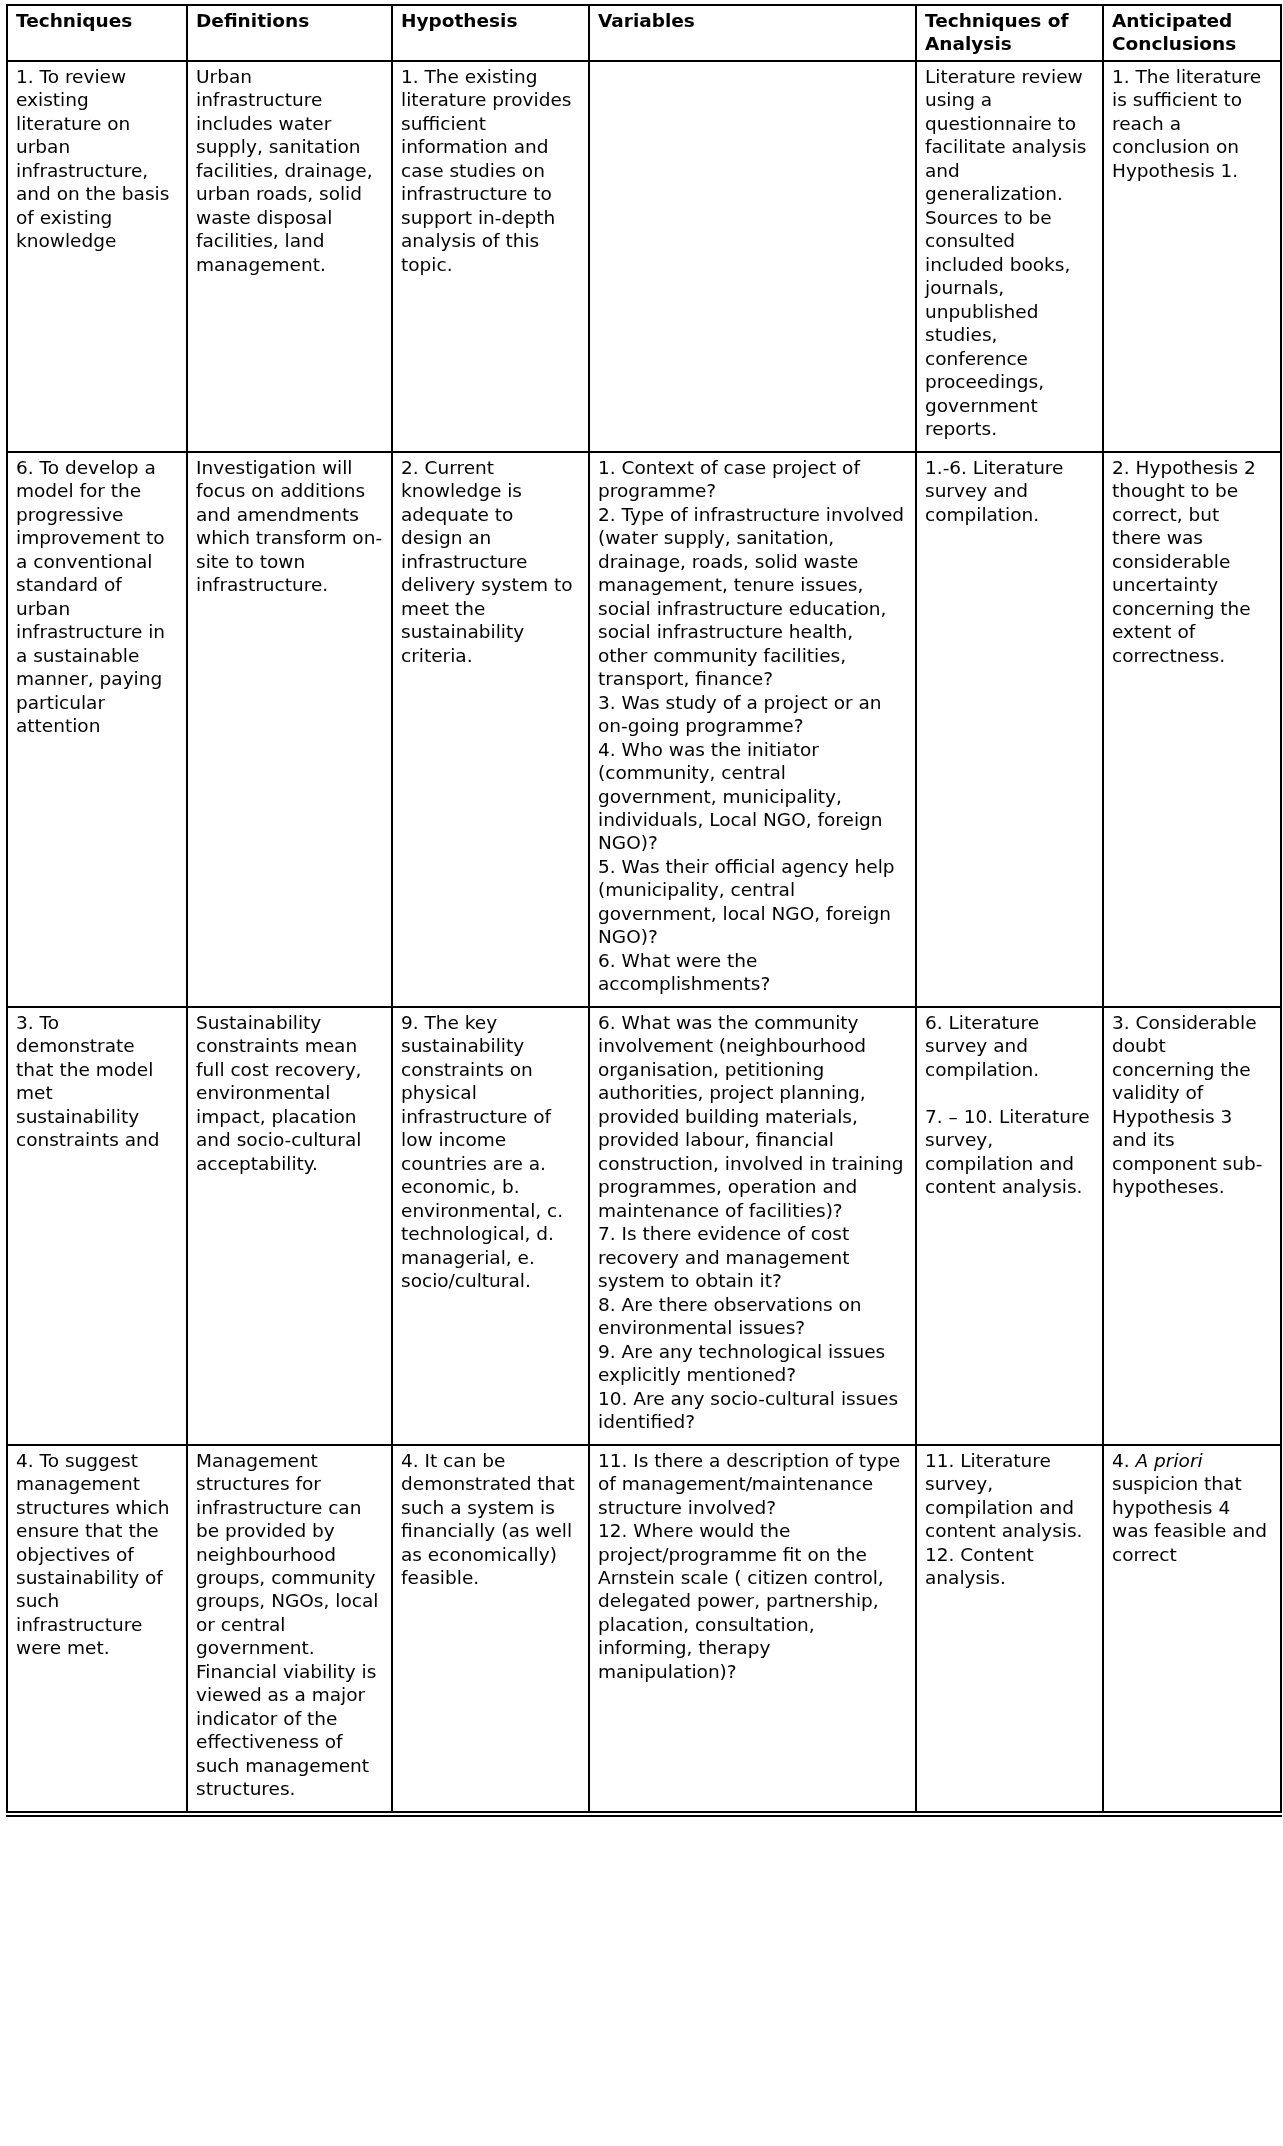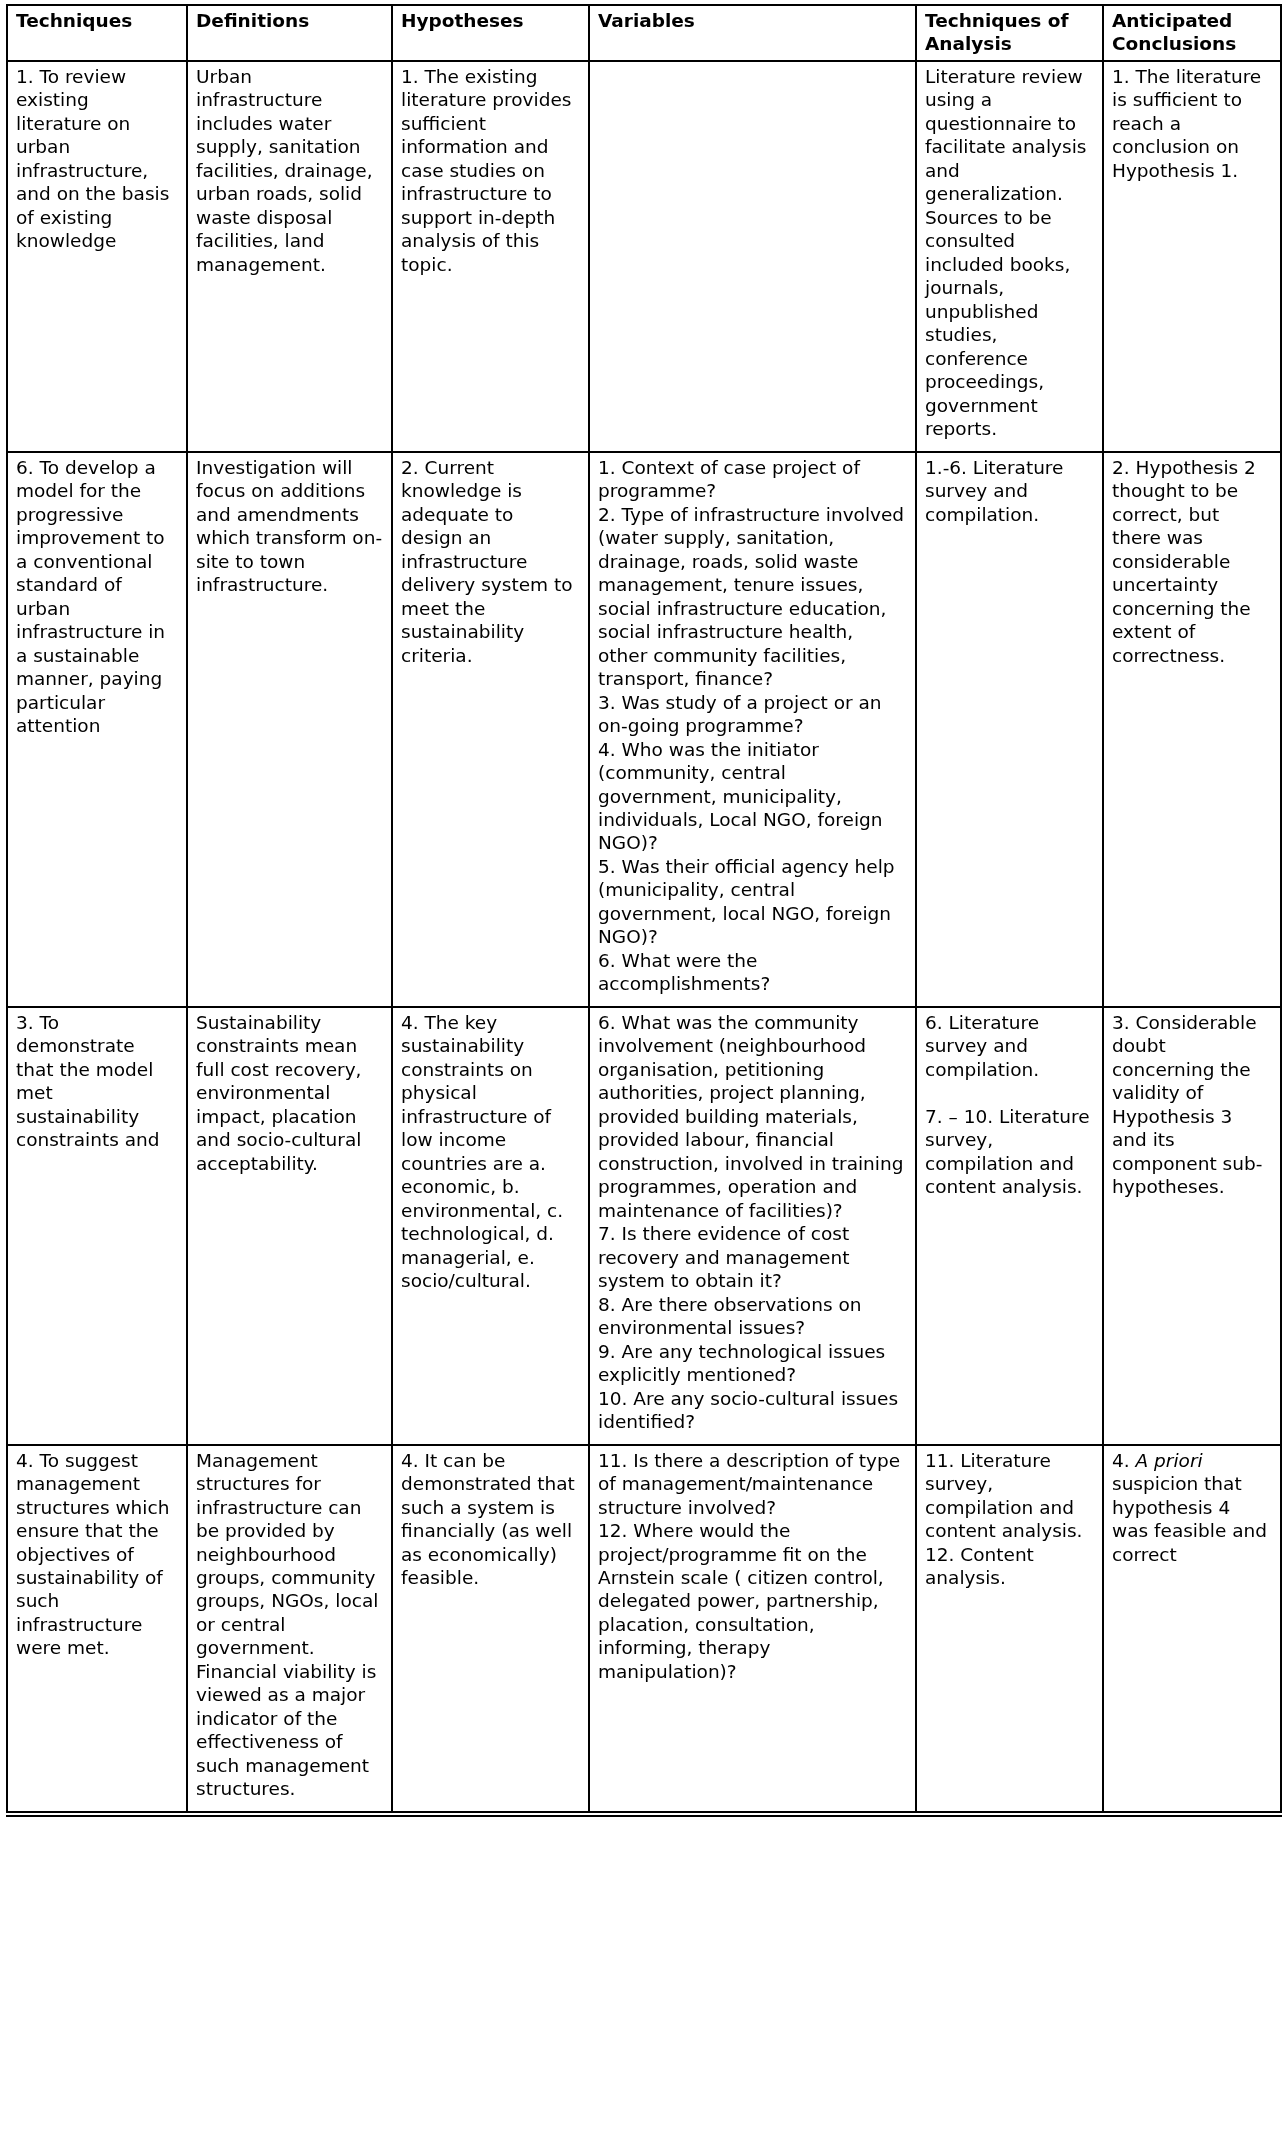--- a/index.html
+++ b/index.html
@@ -50,21 +50,21 @@
       <col style="width:205px">
       <col style="width:197px">
       <col style="width:327px">
       <col style="width:187px">
       <col style="width:178px">
     </colgroup>
     <thead>
       <tr>
         <th>Techniques</th>
         <th>Definitions</th>
-        <th>Hypotheses</th>
+        <th>Hypothesis</th>
         <th>Variables</th>
         <th>Techniques of Analysis</th>
         <th>Anticipated Conclusions</th>
       </tr>
     </thead>
     <tbody>
       <tr>
         <td>1. To review existing literature on urban infrastructure, and on the basis of existing knowledge</td>
         <td>Urban infrastructure includes water supply, sanitation facilities, drainage, urban roads, solid waste disposal facilities, land management.</td>
         <td>1. The existing literature provides sufficient information and case studies on infrastructure to support in-depth analysis of this topic.</td>
@@ -81,21 +81,21 @@
 3. Was study of a project or an on-going programme?
 4. Who was the initiator (community, central government, municipality, individuals, Local NGO, foreign NGO)?
 5. Was their official agency help (municipality, central government, local NGO, foreign NGO)?
 6. What were the accomplishments?</td>
         <td>1.-6. Literature survey and compilation.</td>
         <td>2. Hypothesis 2 thought to be correct, but there was considerable uncertainty concerning the extent of correctness.</td>
       </tr>
       <tr>
         <td>3. To demonstrate that the model met sustainability constraints and</td>
         <td>Sustainability constraints mean full cost recovery, environmental impact, placation and socio-cultural acceptability.</td>
-        <td>4. The key sustainability constraints on physical infrastructure of low income countries are a. economic, b. environmental, c. technological, d. managerial, e. socio/cultural.</td>
+        <td>9. The key sustainability constraints on physical infrastructure of low income countries are a. economic, b. environmental, c. technological, d. managerial, e. socio/cultural.</td>
         <td>6. What was the community involvement (neighbourhood organisation, petitioning authorities, project planning, provided building materials, provided labour, financial construction, involved in training programmes, operation and maintenance of facilities)?
 7. Is there evidence of cost recovery and management system to obtain it?
 8. Are there observations on environmental issues?
 9. Are any technological issues explicitly mentioned?
 10. Are any socio-cultural issues identified?</td>
         <td>6. Literature survey and compilation.
 
 7. – 10. Literature survey, compilation and content analysis.</td>
         <td>3. Considerable doubt concerning the validity of Hypothesis 3 and its component sub-hypotheses.</td>
       </tr>

